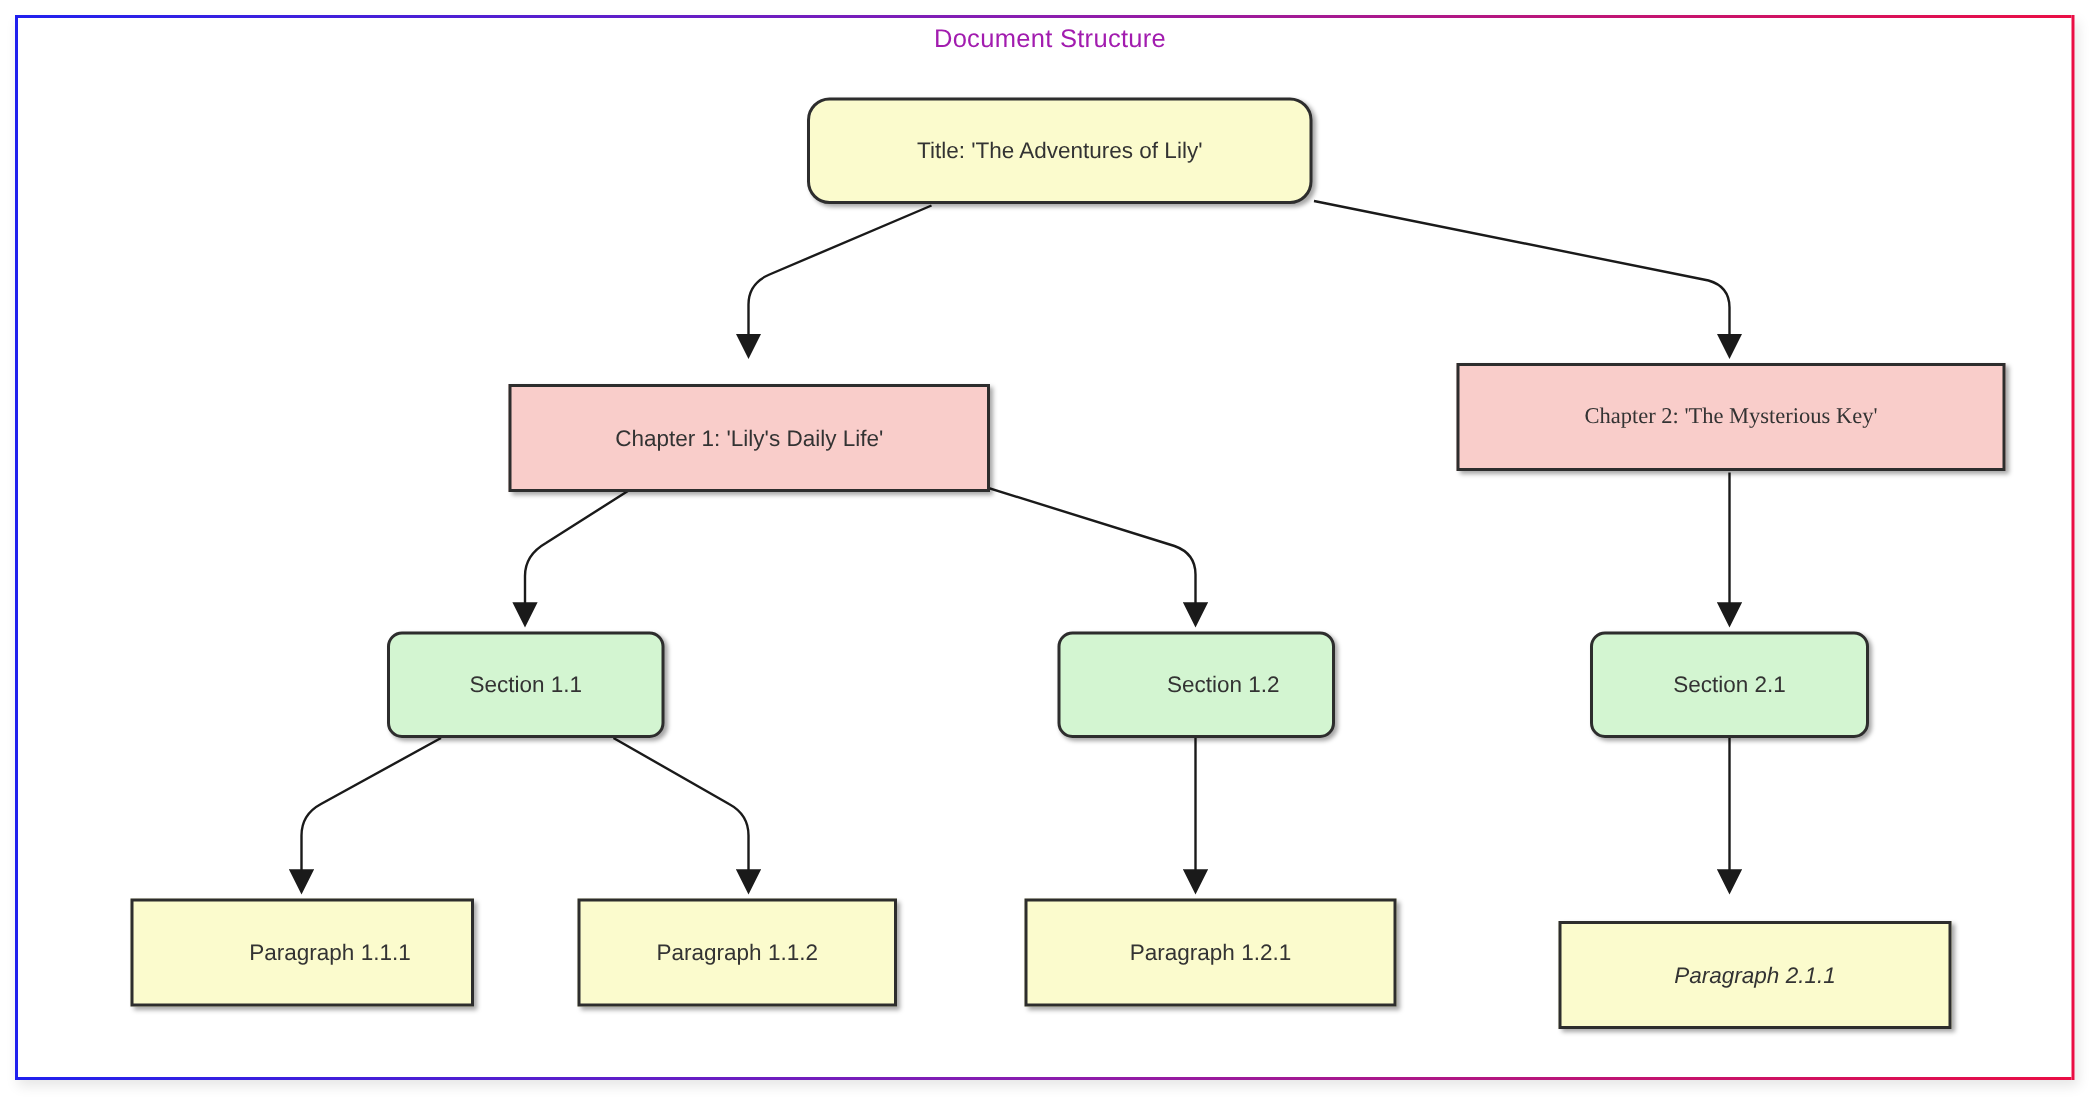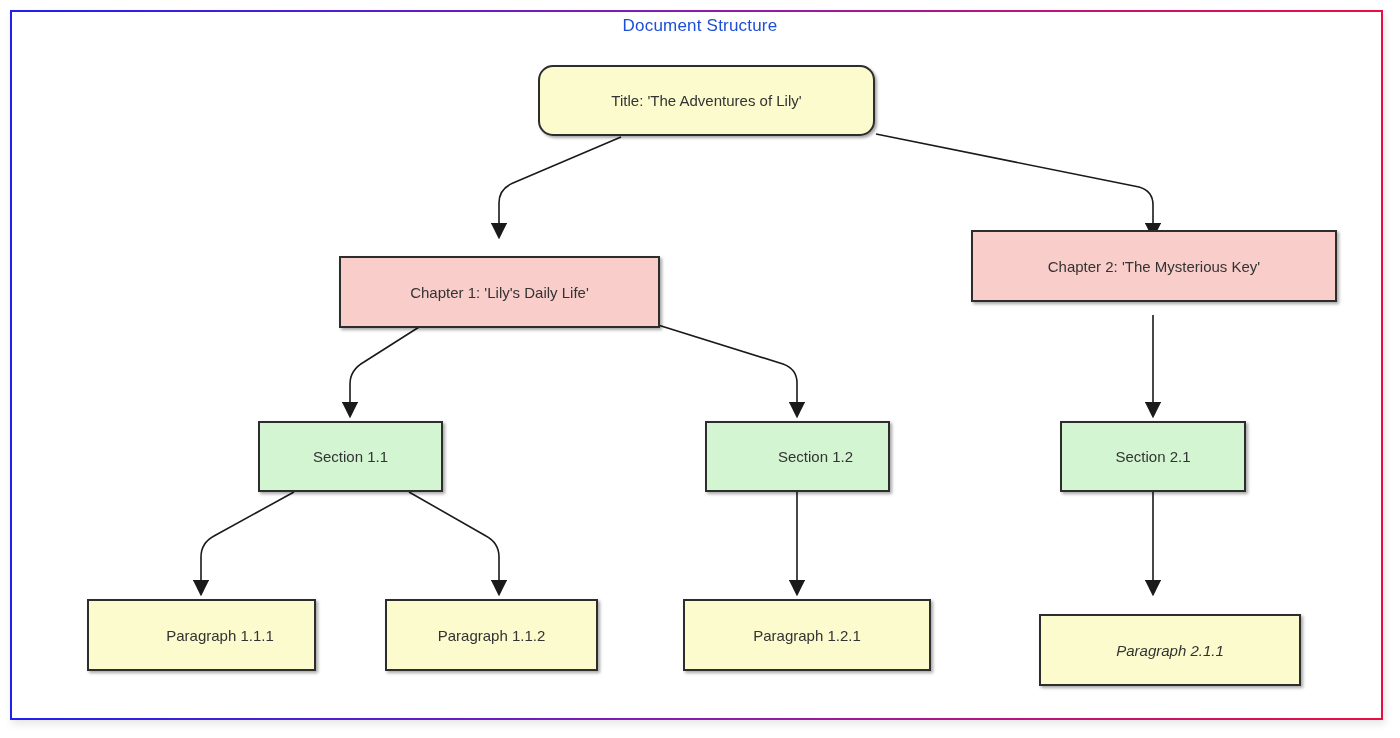--- a/index.html
+++ b/index.html
@@ -27,21 +27,21 @@
     box-shadow: 2px 4px 8px rgba(0,0,0,0.10);
     box-sizing: border-box;
   }
   #diagram-title {
     position: absolute;
     left: 0;
     top: 16px;
     width: 1400px;
     text-align: center;
     font-size: 17px;
-    color: #1d4ed8;
+    color: #a21caf;
     letter-spacing: 0.2px;
   }
   #edges {
     position: absolute;
     left: 0;
     top: 0;
     width: 1400px;
     height: 738px;
     pointer-events: none;
   }
@@ -53,25 +53,25 @@
     display: flex;
     align-items: center;
     justify-content: center;
     font-size: 15px;
     color: #333333;
     text-align: center;
     white-space: nowrap;
   }
   .fill-yellow { background: #fbfbcd; }
   .fill-pink   { background: #f9cdca; }
-  .fill-green  { background: #d3f5d1; }
+  .fill-green  { background: #d3f5d1; border-radius: 10px; }
 
   #node-title { left: 538px; top: 65px;  width: 337px; height: 71px; border-radius: 15px; }
   #node-ch1   { left: 339px; top: 256px; width: 321px; height: 72px; }
-  #node-ch2   { left: 971px; top: 230px; width: 366px; height: 72px; }
+  #node-ch2   { left: 971px; top: 242px; width: 366px; height: 72px; font-family: Liberation Serif, serif; }
   #node-s11   { left: 258px; top: 421px; width: 185px; height: 71px; }
   #node-s12   { left: 705px; top: 421px; width: 185px; height: 71px; padding-left: 36px; }
   #node-s21   { left: 1060px; top: 421px; width: 186px; height: 71px; }
   #node-p111  { left: 87px;  top: 599px; width: 229px; height: 72px; padding-left: 37px; }
   #node-p112  { left: 385px; top: 599px; width: 213px; height: 72px; }
   #node-p121  { left: 683px; top: 599px; width: 248px; height: 72px; }
   #node-p211  { left: 1039px; top: 614px; width: 262px; height: 72px; font-style: italic; }
 </style>
 </head>
 <body>

